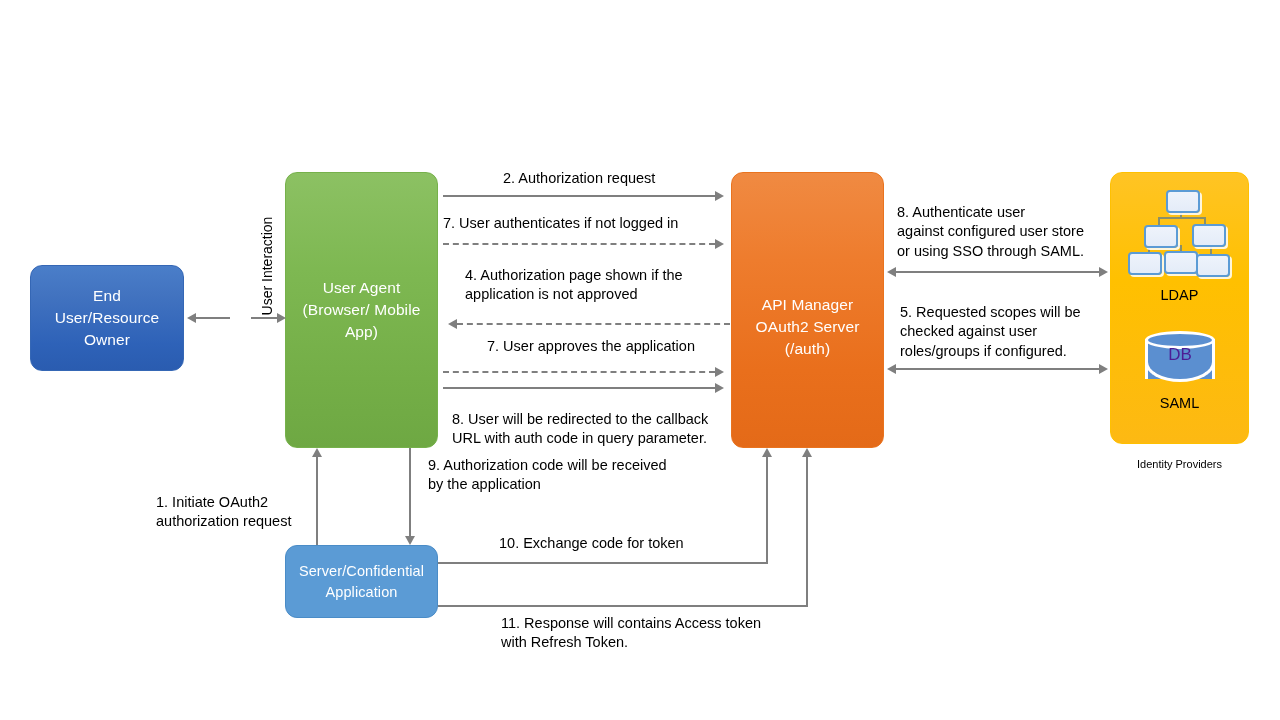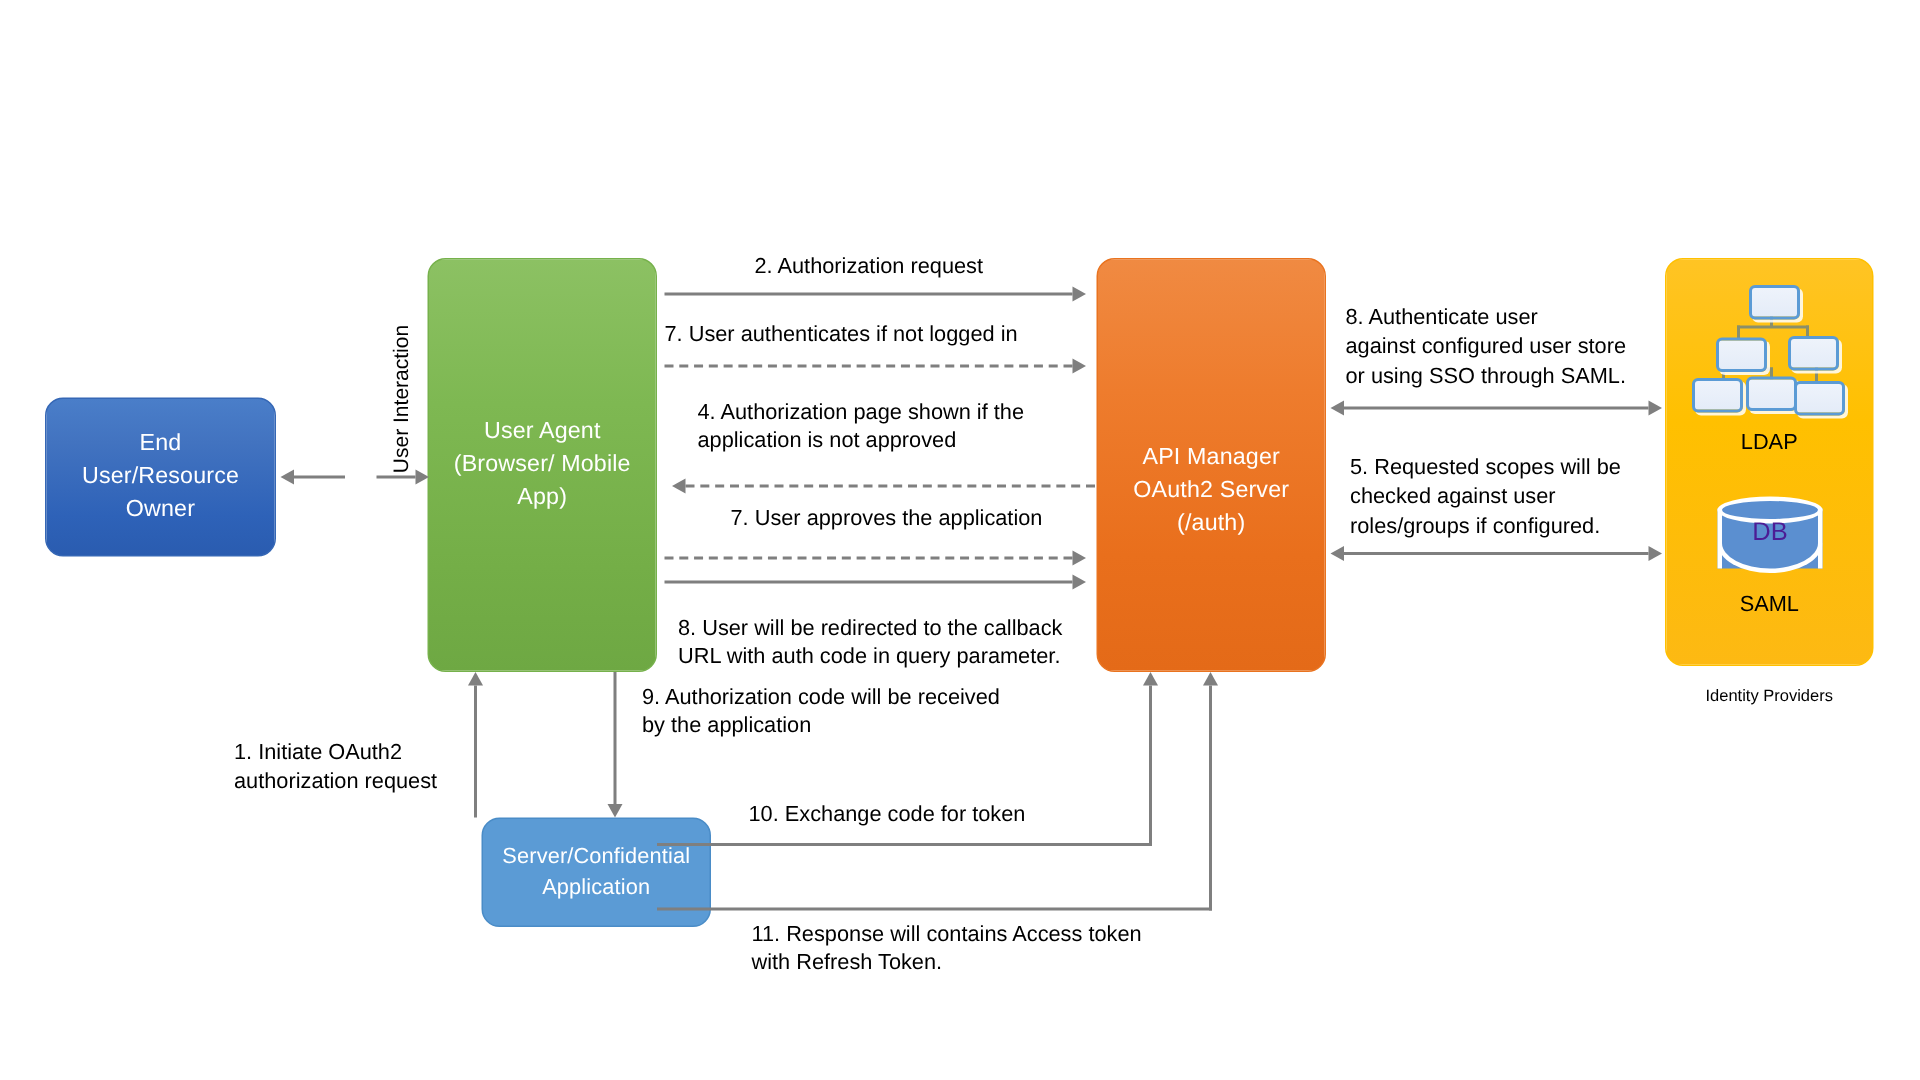--- a/index.html
+++ b/index.html
@@ -51,21 +51,20 @@
     left: 1110px; top: 172px; width: 139px; height: 272px;
     background: linear-gradient(180deg, #ffc424 0%, #ffc000 40%, #fdb913 100%);
     border: 1px solid #ffc000;
     display: block;
   }
   #node-serverapp {
     left: 285px; top: 545px; width: 153px; height: 73px;
     background: #5b9bd5;
     border: 1px solid #4a8cc7;
     font-size: 14.5px;
-    margin-left: 36px;
   }
 
   
   .label {
     position: absolute;
     color: #000000;
     font-size: 14.5px;
     line-height: 1.33;
     white-space: pre-line;
   }

